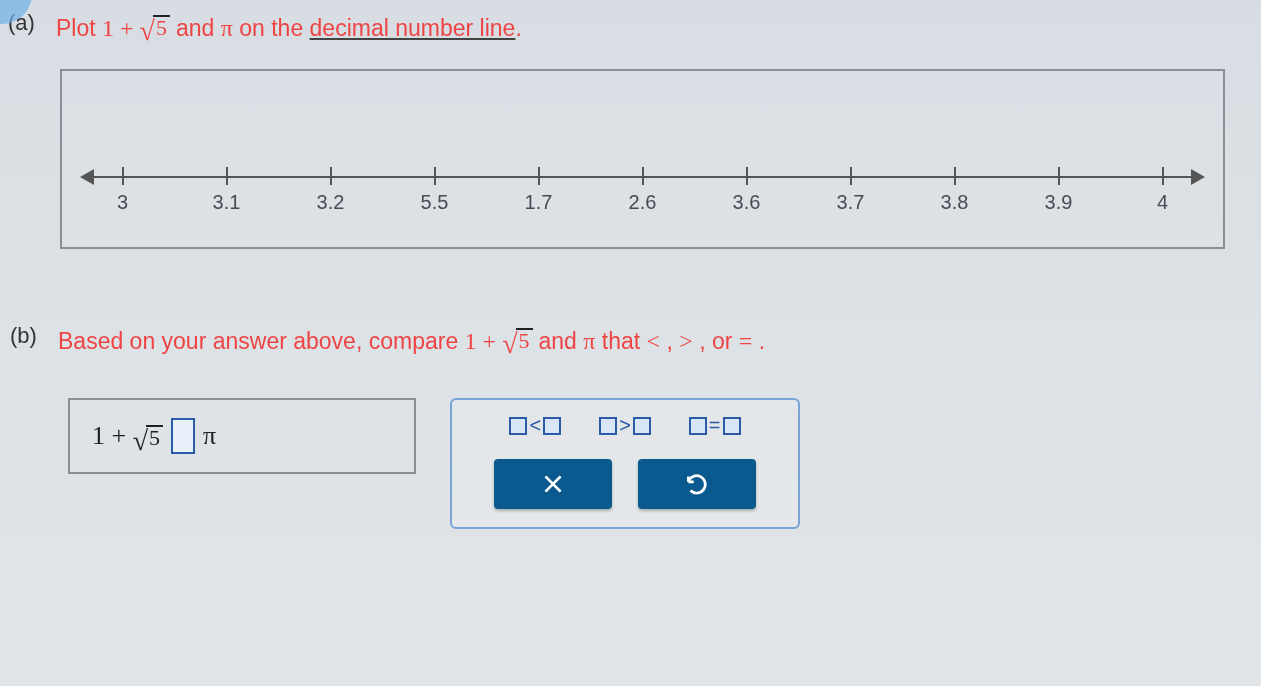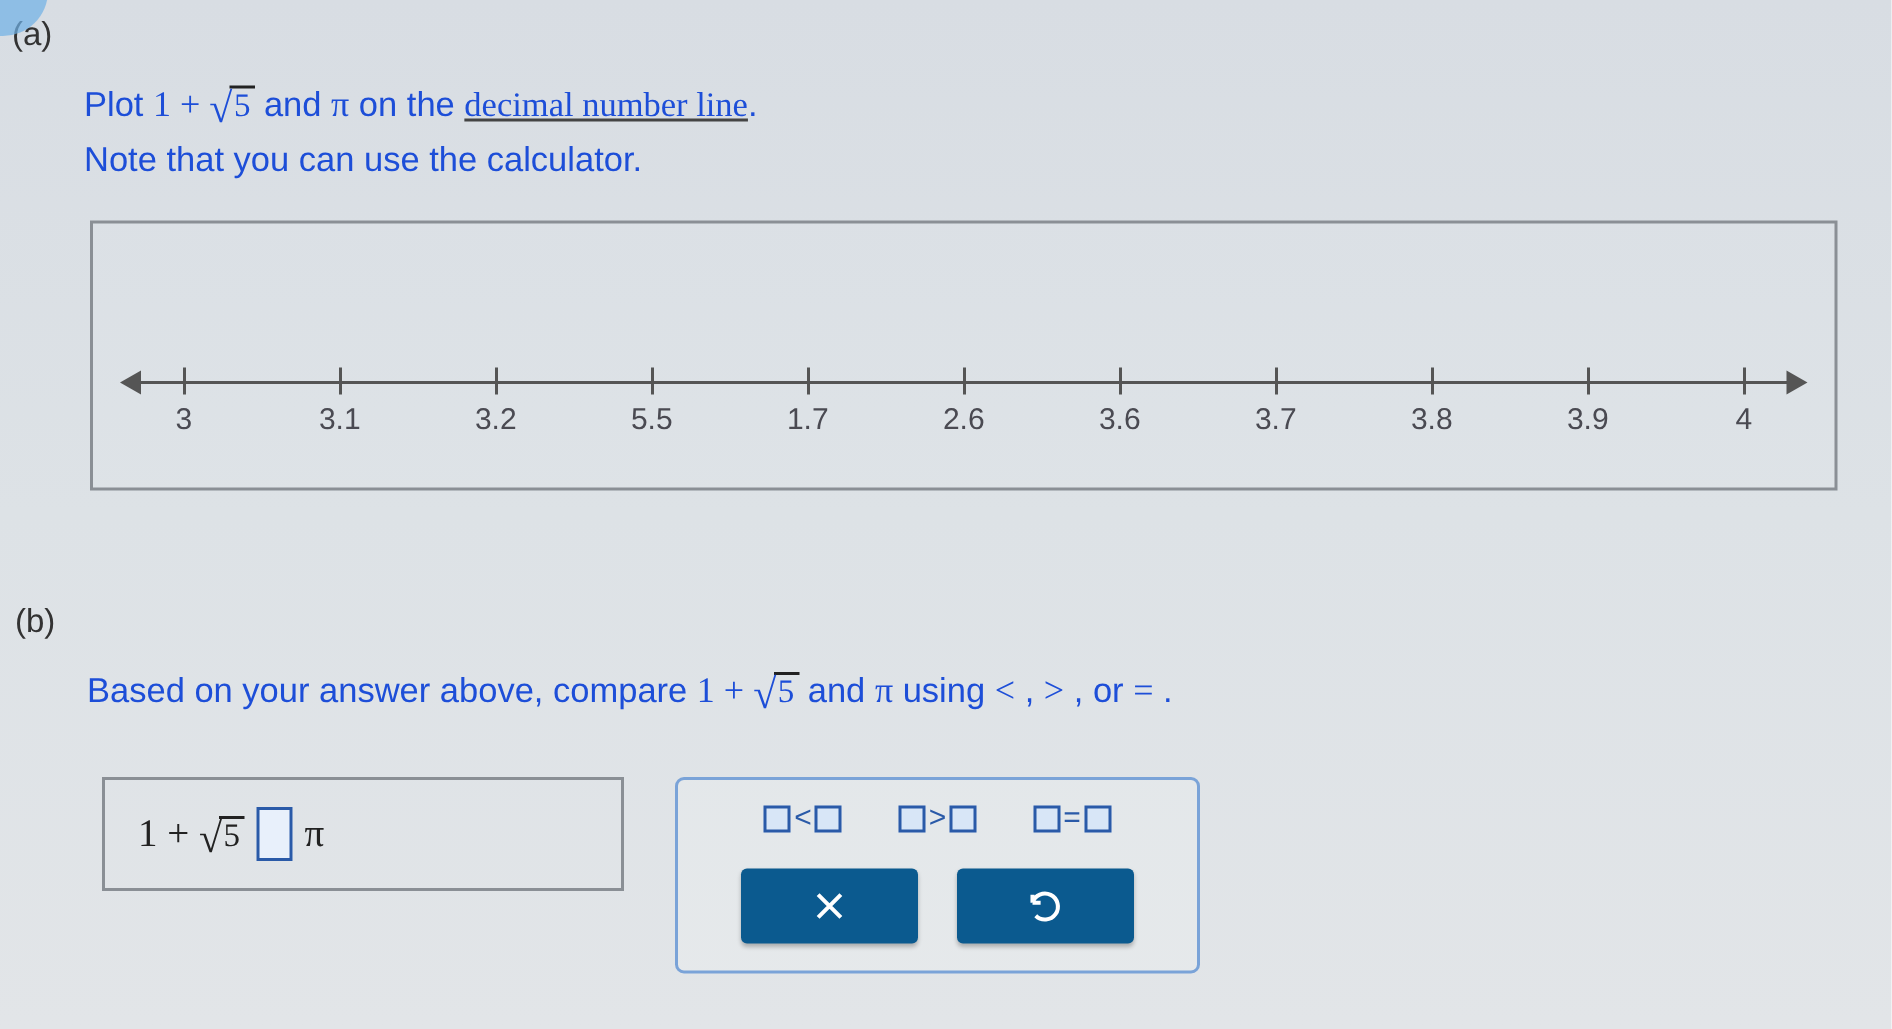--- a/index.html
+++ b/index.html
@@ -21,23 +21,22 @@
       gap: 10px;
       margin-bottom: 6px;
     }
     .part-label {
       font-size: 22px;
       color: #333;
       min-width: 38px;
     }
     .question-text {
       font-size: 23px;
-      color: #1d4ed8;
+      color: #ef4444;
       line-height: 1.55;
-      margin-top: 42px;
     }
     .math-expr {
       font-family: "Cambria Math", "Times New Roman", serif;
       font-size: 24px;
     }
     .sqrt {
       display: inline-flex;
       align-items: flex-start;
       position: relative;
       top: 1px;
@@ -51,21 +50,20 @@
     .sqrt .radicand {
       border-top: 2px solid #222;
       padding: 0 3px;
       margin-left: -2px;
       font-size: 22px;
       line-height: 1.0;
     }
     .underline-link {
       text-decoration: underline;
       text-decoration-color: #444;
-      font-family: Liberation Serif, serif;
     }
     .numberline-box {
       border: 2px solid #8a8f95;
       background: rgba(255,255,255,0.05);
       margin: 22px 28px 0 52px;
       height: 180px;
       position: relative;
     }
     .numberline {
       position: absolute;
@@ -215,21 +213,20 @@
         <span class="sqrt">
           <span class="radical">√</span>
           <span class="radicand">5</span>
         </span>
       </span>
       <span> and </span>
       <span class="math-expr">π</span>
       <span> on the </span>
       <span class="underline-link">decimal number line</span><span>.</span>
       <br>
-      <span>Note that you can use the calculator.</span>
     </div>
   </div>
 
   <div class="numberline-box">
     <div class="arrow-left"></div>
     <div class="numberline"></div>
     <div class="arrow-right"></div>
     <div class="ticks">
       <div class="tick">
           <div class="mark"></div>
@@ -285,21 +282,21 @@
         <span>Based on your answer above, compare </span>
         <span class="math-expr">
           <span>1 +</span>
           <span class="sqrt">
             <span class="radical">√</span>
             <span class="radicand">5</span>
           </span>
         </span>
         <span> and </span>
         <span class="math-expr">π</span>
-        <span> using </span>
+        <span> that </span>
         <span class="math-expr">&lt;</span>
         <span> , </span>
         <span class="math-expr">&gt;</span>
         <span> , or </span>
         <span class="math-expr">=</span>
         <span> .</span>
       </div>
     </div>
 
     <div class="answer-row">

